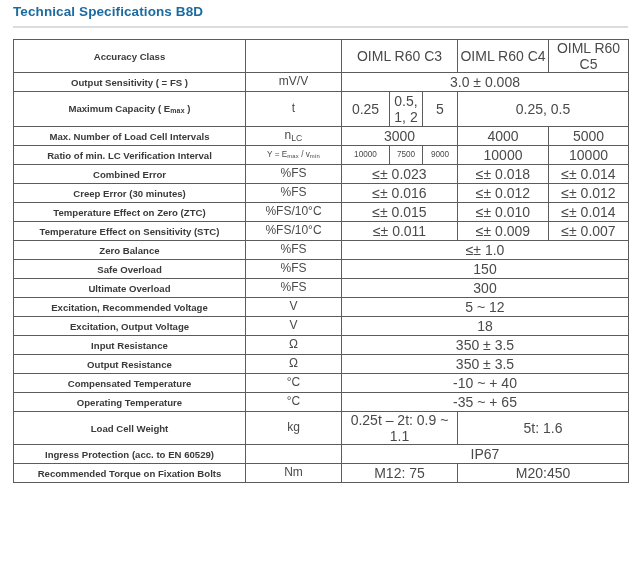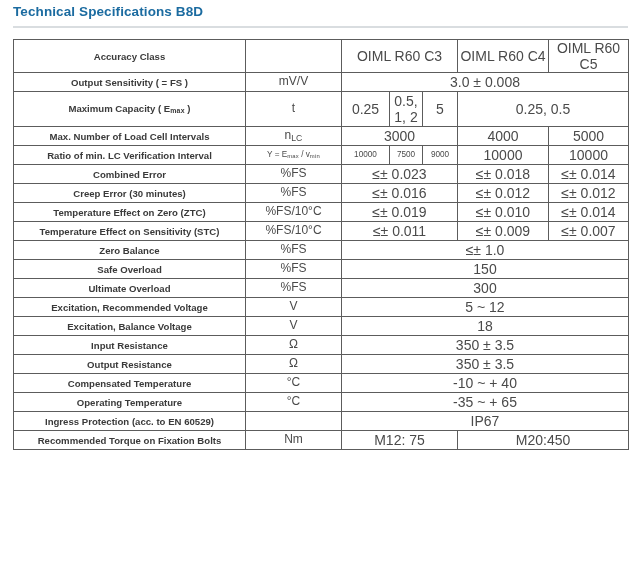--- a/index.html
+++ b/index.html
@@ -149,21 +149,21 @@
         <td class="lbl">Creep Error (30 minutes)</td>
         <td class="unit">%FS</td>
         <td class="val" colspan="3">≤± 0.016</td>
         <td class="val">≤± 0.012</td>
         <td class="val">≤± 0.012</td>
       </tr>
 
       <tr class="r-std">
         <td class="lbl">Temperature Effect on Zero (ZTC)</td>
         <td class="unit">%FS/10°C</td>
-        <td class="val" colspan="3">≤± 0.019</td>
+        <td class="val" colspan="3">≤± 0.015</td>
         <td class="val">≤± 0.010</td>
         <td class="val">≤± 0.014</td>
       </tr>
 
       <tr class="r-std">
         <td class="lbl">Temperature Effect on Sensitivity (STC)</td>
         <td class="unit">%FS/10°C</td>
         <td class="val" colspan="3">≤± 0.011</td>
         <td class="val">≤± 0.009</td>
         <td class="val">≤± 0.007</td>
@@ -188,21 +188,21 @@
       </tr>
 
 
       <tr class="r-std">
         <td class="lbl">Excitation, Recommended Voltage</td>
         <td class="unit">V</td>
         <td class="val" colspan="5">5 ~ 12</td>
       </tr>
 
       <tr class="r-std">
-        <td class="lbl">Excitation, Balance Voltage</td>
+        <td class="lbl">Excitation, Output Voltage</td>
         <td class="unit">V</td>
         <td class="val" colspan="5">18</td>
       </tr>
 
       <tr class="r-std">
         <td class="lbl">Input Resistance</td>
         <td class="unit">Ω</td>
         <td class="val" colspan="5">350 ± 3.5</td>
       </tr>
 
@@ -219,20 +219,26 @@
         <td class="val" colspan="5">-10 ~ + 40</td>
       </tr>
 
       <tr class="r-std">
         <td class="lbl">Operating Temperature</td>
         <td class="unit">°C</td>
         <td class="val" colspan="5">-35 ~ + 65</td>
       </tr>
 
 
+      <tr class="r-std">
+        <td class="lbl">Load Cell Weight</td>
+        <td class="unit">kg</td>
+        <td class="val" colspan="3">0.25t – 2t: 0.9 ~ 1.1</td>
+        <td class="val" colspan="2">5t: 1.6</td>
+      </tr>
 
 
       <tr class="r-std">
         <td class="lbl">Ingress Protection (acc. to EN 60529)</td>
         <td class="unit"></td>
         <td class="val" colspan="5">IP67</td>
       </tr>
 
       <tr class="r-std">
         <td class="lbl">Recommended Torque on Fixation Bolts</td>

